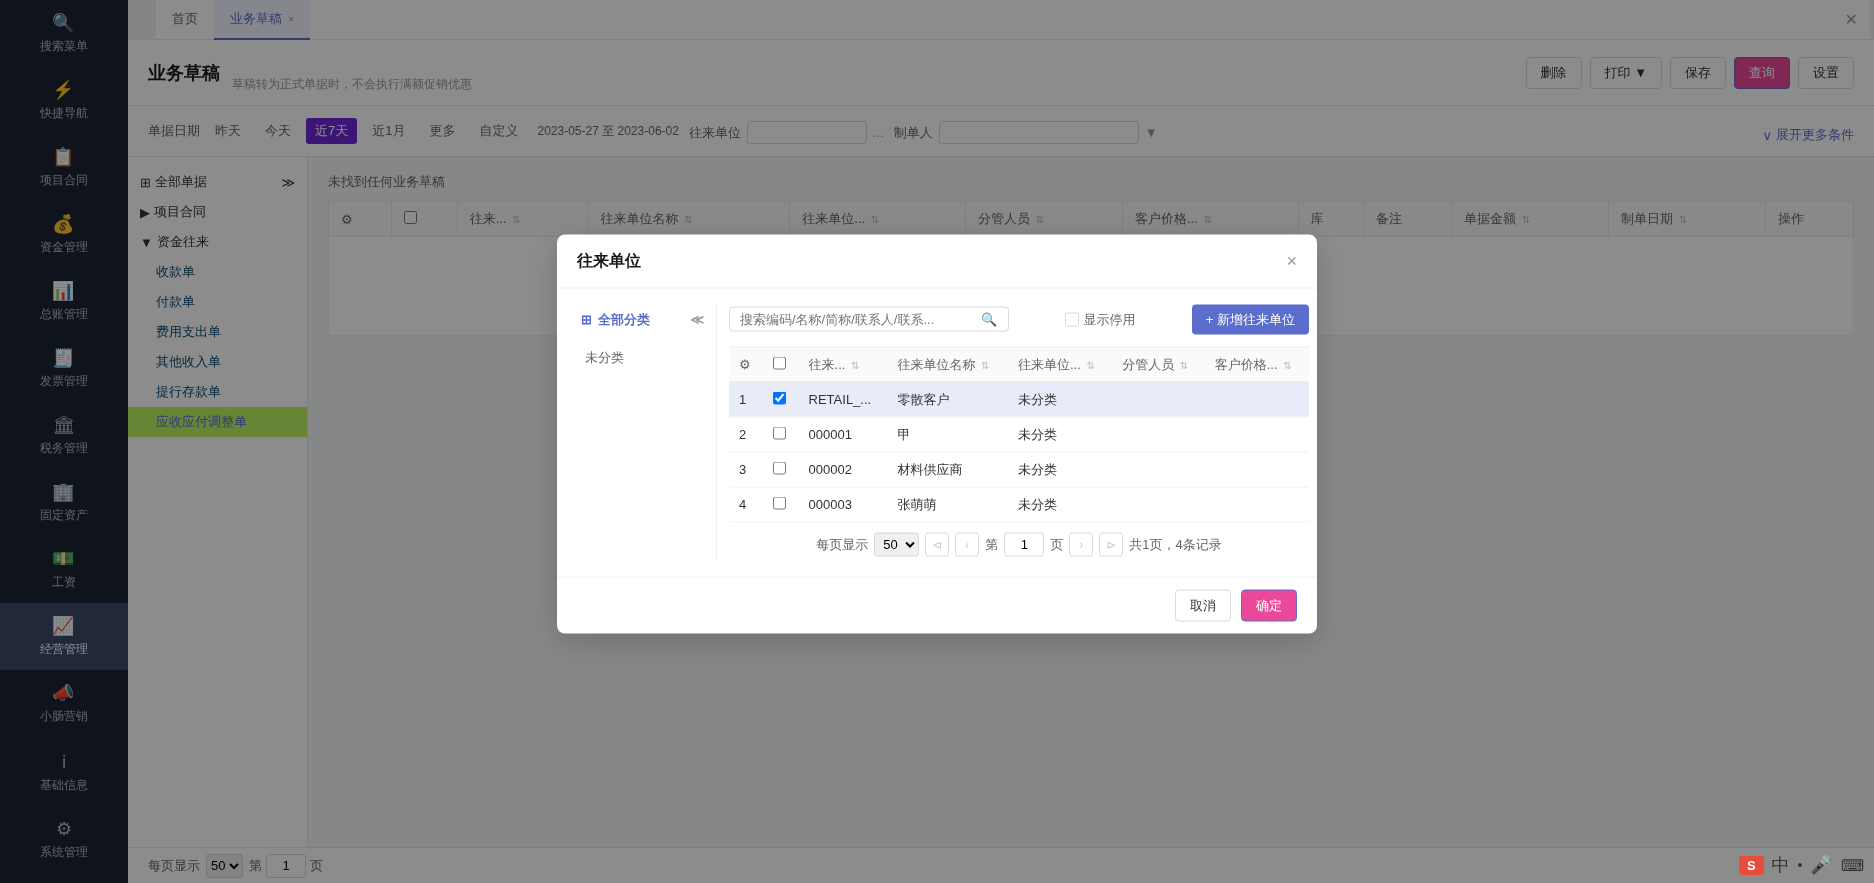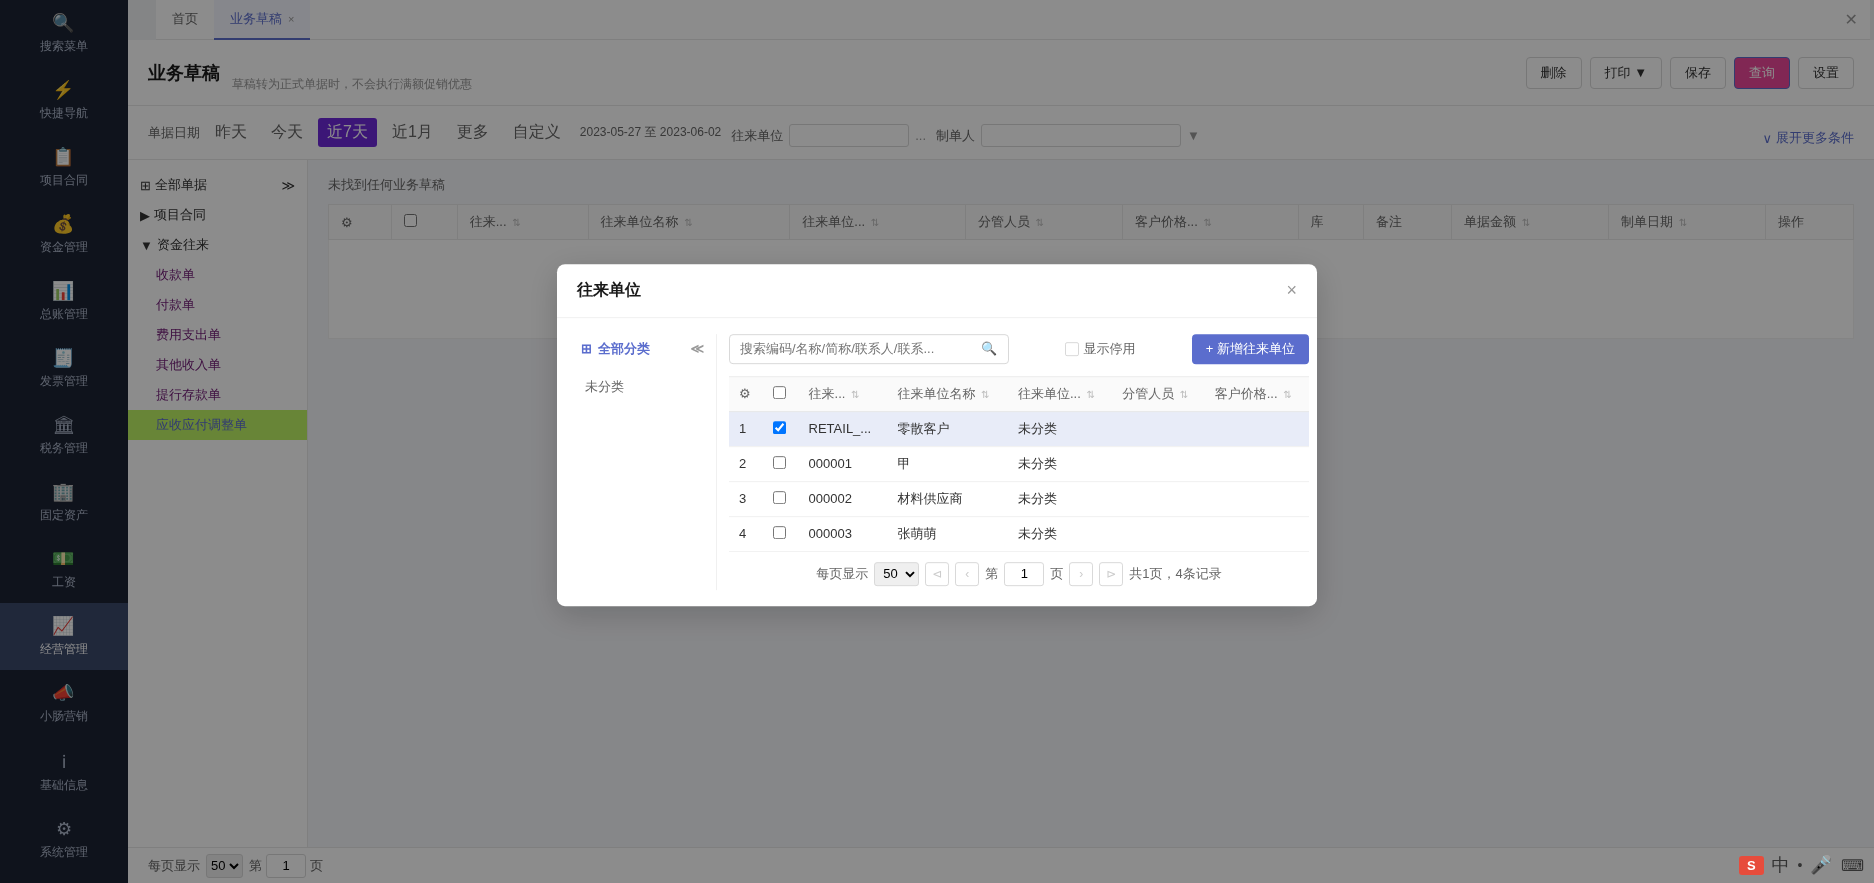--- a/index.html
+++ b/index.html
@@ -51,21 +51,21 @@
     .btn { padding: 6px 14px; border-radius: 4px; font-size: 13px; cursor: pointer; border: 1px solid #d9d9d9; background: #fff; color: #333; }
     .btn-primary { background: #ec4899; color: #fff; border-color: #5b6dcd; }
 
     
     .filter-bar {
       background: #fff; padding: 12px 20px; border-bottom: 1px solid #e8e8e8;
       display: flex; flex-wrap: wrap; gap: 10px; align-items: flex-end;
     }
     .filter-item { display: flex; align-items: center; gap: 6px; font-size: 13px; color: #333; }
     .filter-label { color: #666; font-size: 13px; }
-    .date-btn { padding: 3px 8px; border-radius: 3px; font-size: 16px; cursor: pointer; border: 1px solid transparent; background: transparent; color: #666; }
+    .date-btn { padding: 3px 8px; border-radius: 3px; font-size: 13px; cursor: pointer; border: 1px solid transparent; background: transparent; color: #666; }
     .date-btn.active { background: #6d28d9; color: #fff; border-radius: 3px; }
     .date-range { font-size: 12px; color: #666; margin-left: 4px; }
     .expand-btn { font-size: 13px; color: #5b6dcd; cursor: pointer; display: flex; align-items: center; gap: 4px; }
 
     
     .overlay {
       position: fixed; top: 0; left: 0; right: 0; bottom: 0;
       background: rgba(0,0,0,0.45); z-index: 100;
     }
 
@@ -94,21 +94,21 @@
     }
     .dialog-sidebar-title {
       display: flex; align-items: center; gap: 6px; font-size: 13px; color: #5b6dcd;
       font-weight: bold; margin-bottom: 8px; padding: 6px 4px;
     }
     .dialog-sidebar-item { padding: 6px 8px; font-size: 13px; color: #666; cursor: pointer; border-radius: 4px; }
     .dialog-main { flex: 1; padding-left: 12px; }
 
     
     .dialog-toolbar {
-      display: flex; justify-content: space-between; margin-bottom: 12px;
+      display: flex; align-items: center; justify-content: space-between; margin-bottom: 12px;
     }
     .search-box {
       display: flex; align-items: center; border: 1px solid #d9d9d9; border-radius: 4px;
       padding: 4px 10px; gap: 6px; width: 280px; font-size: 13px; color: #999;
     }
     .search-box input {
       border: none; outline: none; font-size: 13px; color: #333; width: 100%;
       background: transparent;
     }
     .show-disabled { display: flex; align-items: center; gap: 4px; font-size: 13px; color: #666; }
@@ -144,21 +144,21 @@
     .scroll-area { overflow-x: auto; overflow-y: hidden; }
     .table-wrapper { min-width: 580px; }
 
     
     .content-layout { display: flex; height: calc(100% - 120px); }
     .left-nav {
       width: 180px; background: #fff; border-right: 1px solid #e8e8e8;
       padding: 10px 0; overflow-y: auto; flex-shrink: 0;
     }
     .left-nav-group { padding: 6px 12px; font-size: 13px; color: #333; cursor: pointer; display: flex; align-items: center; gap: 4px; }
-    .left-nav-child { padding: 6px 28px; font-size: 13px; color: #701a75; cursor: pointer; }
+    .left-nav-child { padding: 6px 28px; font-size: 13px; color: #0c4a6e; cursor: pointer; }
     .left-nav-child.active { color: #5b6dcd; background: #bef264; }
 
     
     .content-right { flex: 1; overflow: auto; padding: 16px 20px; }
 
     
     .main-table-toolbar {
       display: flex; align-items: center; gap: 8px; margin-bottom: 10px;
     }
     .main-table { width: 100%; border-collapse: collapse; font-size: 13px; background: #fff; }
@@ -470,20 +470,24 @@
           <span>第</span>
           <input type="text" class="page-input" value="1" style="">
           <span>页</span>
           <button class="page-nav disabled">›</button>
           <button class="page-nav disabled">⊳</button>
           <span>共1页，4条记录</span>
         </div>
       </div>
     </div>
   </div>
+  <div class="dialog-footer">
+    <button class="btn">取消</button>
+    <button class="btn btn-primary">确定</button>
+  </div>
 </div>
 
 <div class="taskbar-bottom">
   <div style="background:#e74c3c;color:#fff;padding:2px 8px;border-radius:3px;font-size:13px;font-weight:bold;">S</div>
   <div style="font-size:18px;color:#333;cursor:pointer;">中</div>
   <div style="font-size:14px;color:#333;cursor:pointer;">•</div>
   <div style="font-size:18px;color:#333;cursor:pointer;">🎤</div>
   <div style="font-size:16px;color:#333;cursor:pointer;">⌨</div>
 </div>
 

